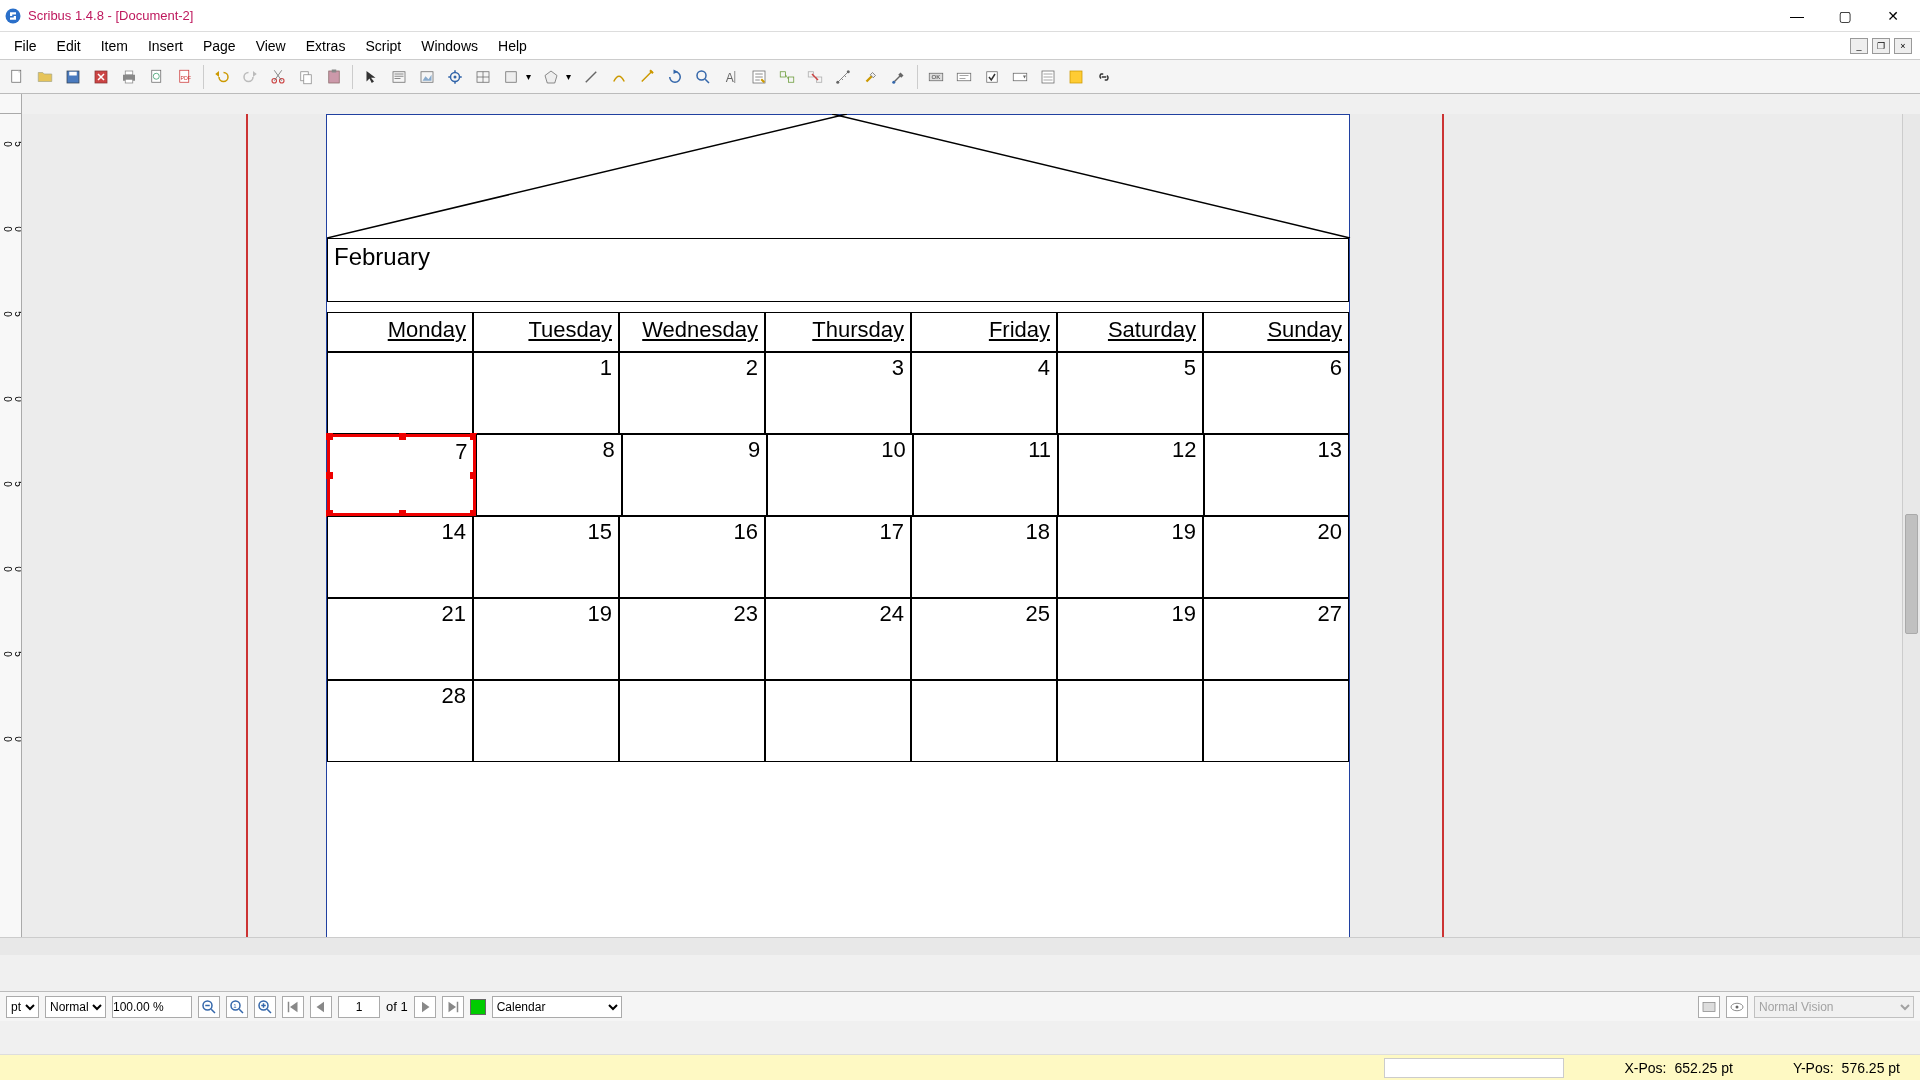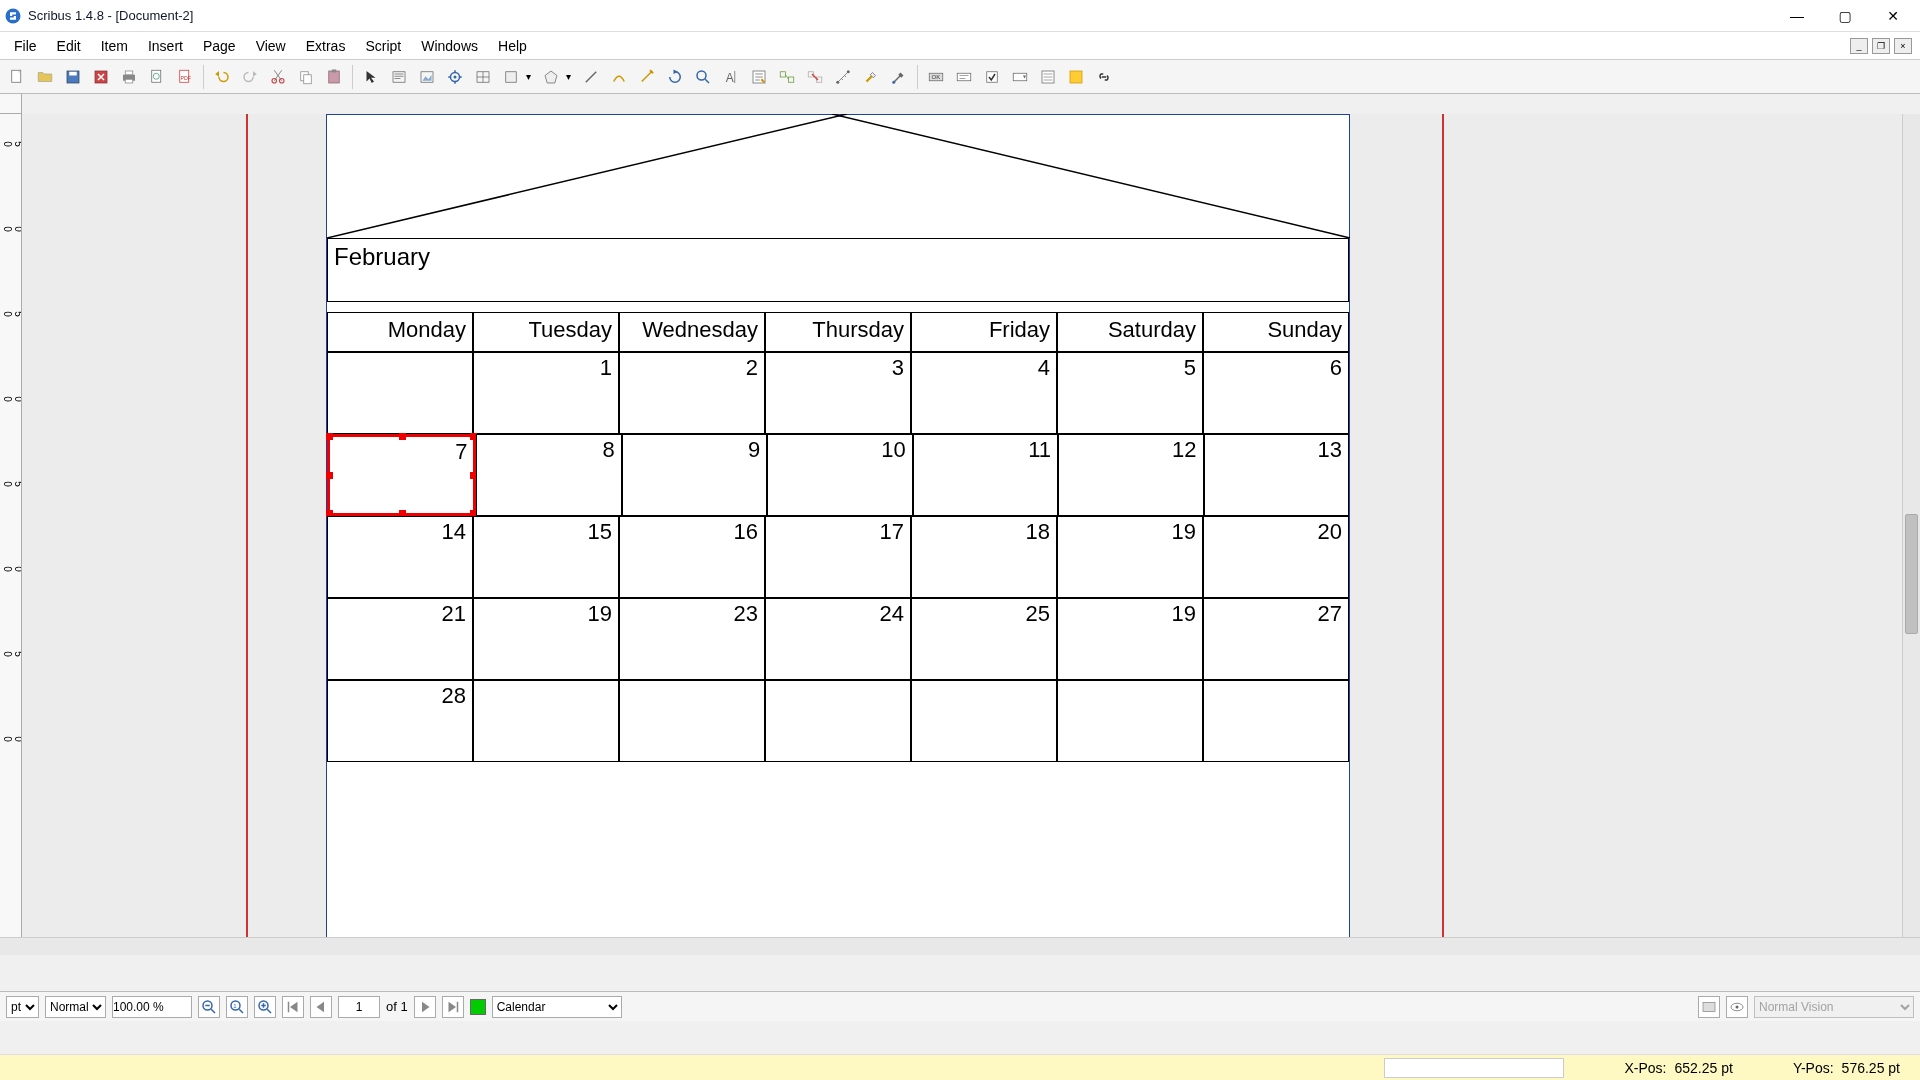--- a/index.html
+++ b/index.html
@@ -1,20 +1,20 @@
 <!DOCTYPE html>
 <html><head>
 <meta charset="utf-8">
 <style>
 * { margin: 0; padding: 0; box-sizing: border-box; }
 body { font-family: "Segoe UI", Tahoma, sans-serif; font-size: 12px; background: #f0f0f0; width: 1920px; height: 1080px; overflow: hidden; display: flex; flex-direction: column; }
 
 .titlebar { height: 32px; background: #fff; display: flex; align-items: center; padding: 0 4px; border-bottom: 1px solid #ddd; }
 .titlebar .app-icon { width: 18px; height: 18px; margin-right: 6px; }
-.titlebar .title { flex: 1; font-size: 13px; color: #0f172a; }
+.titlebar .title { flex: 1; font-size: 13px; color: #be185d; }
 .titlebar .win-controls { display: flex; gap: 2px; }
 .titlebar .win-btn { width: 46px; height: 30px; display: flex; align-items: center; justify-content: center; font-size: 14px; }
 
 .menubar { height: 28px; background: #fff; display: flex; align-items: center; padding: 0 4px; border-bottom: 1px solid #ccc; }
 .menubar .menu-item { padding: 4px 10px; font-size: 14px; }
 .menubar .mdi-controls { margin-left: auto; display: flex; gap: 4px; padding-right: 4px; }
 .menubar .mdi-btn { width: 18px; height: 16px; border: 1px solid #999; background: #eee; font-size: 9px; display: flex; align-items: center; justify-content: center; }
 
 .toolbar { height: 34px; background: #f5f5f5; display: flex; align-items: center; padding: 2px 4px; border-bottom: 1px solid #bbb; gap: 2px; }
 .toolbar .tb-btn { width: 26px; height: 26px; display: flex; align-items: center; justify-content: center; border: 1px solid transparent; }
@@ -38,21 +38,21 @@
 
 .page { position: absolute; left: 304px; top: 0; width: 1024px; height: 920px; background: #fff; border: 1px solid #2040a0; }
 
 .diag-left { position: absolute; left: 305px; top: 0; width: 520px; height: 124px; }
 .diag-right { position: absolute; left: 810px; top: 0; width: 520px; height: 124px; }
 
 .month-header { position: absolute; left: 305px; top: 124px; width: 1022px; height: 64px; border: 1px solid #000; padding: 4px 6px; font-size: 24px; }
 
 .cal-grid { position: absolute; left: 305px; top: 198px; width: 1022px; }
 .cal-row { display: flex; height: 82px; }
-.cal-row.header-row { height: 40px; }
+.cal-row.header-row { height: 40px; text-decoration: underline; }
 .cal-row.header-row .cal-cell { display: flex; align-items: flex-start; justify-content: flex-end; padding: 4px 6px; font-size: 22px; }
 .cal-cell { flex: 1; border: 1px solid #000; position: relative; font-size: 22px; text-align: right; padding: 2px 6px; }
 .cal-cell.selected { border: 3px solid #e00; }
 .sel-handle { position: absolute; width: 7px; height: 7px; background: #e00; }
 .sel-handle.tl { top: -4px; left: -4px; } .sel-handle.tm { top: -4px; left: 50%; margin-left: -3px; } .sel-handle.tr { top: -4px; right: -4px; }
 .sel-handle.ml { top: 50%; left: -4px; margin-top: -3px; } .sel-handle.mr { top: 50%; right: -4px; margin-top: -3px; }
 .sel-handle.bl { bottom: -4px; left: -4px; } .sel-handle.bm { bottom: -4px; left: 50%; margin-left: -3px; } .sel-handle.br { bottom: -4px; right: -4px; }
 
 .statusbar { height: 30px; background: #f5f5f5; border-top: 1px solid #bbb; display: flex; align-items: center; padding: 0 6px; gap: 6px; font-size: 13px; margin-top: 36px; }
 .statusbar select, .statusbar input { font-size: 12px; height: 22px; border: 1px solid #aaa; background: #fff; }

